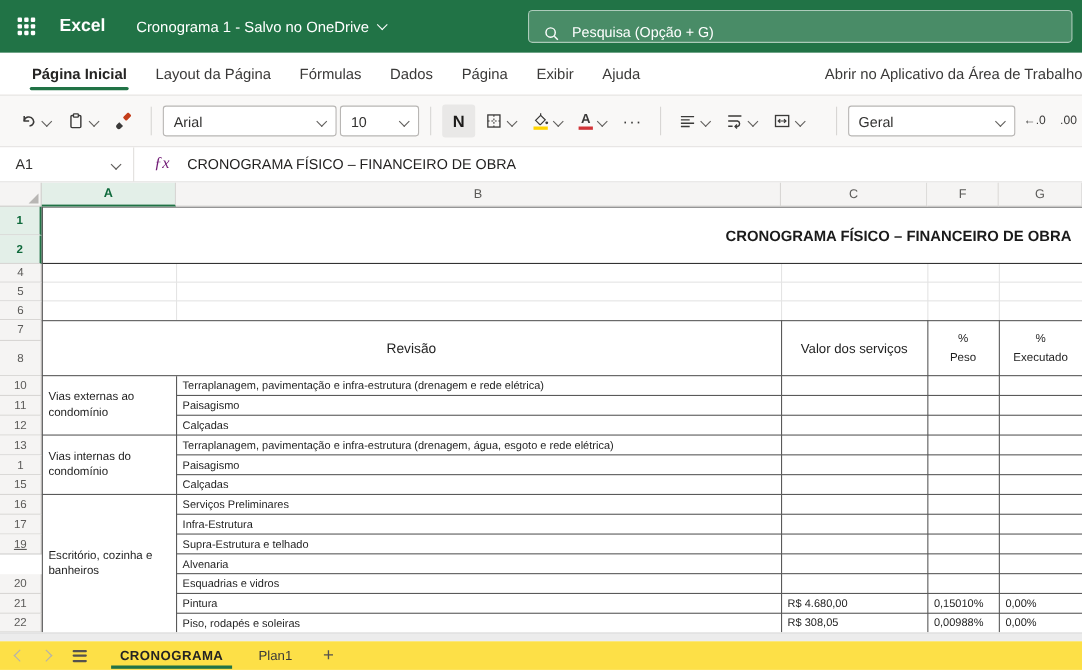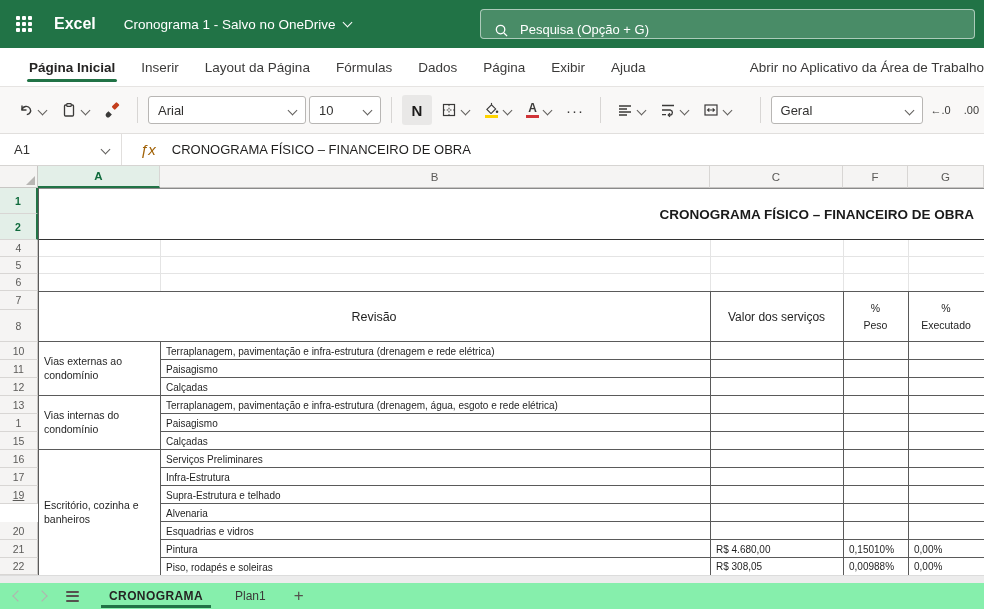--- a/index.html
+++ b/index.html
@@ -33,21 +33,21 @@
   .color-stack{display:flex;flex-direction:column;align-items:center;line-height:1;}
   .bar{width:13px;height:3px;margin-top:1px;}
   .more-btn{font-size:15px;letter-spacing:1px;color:#3b3a39;padding:4px 6px;cursor:pointer;}
   .spacer{flex:1;}
   .dec{font-size:11px;color:#3b3a39;padding:4px 5px;white-space:nowrap;cursor:pointer;}
   svg.ic{display:block;}
 
   
   .formulabar{position:absolute;left:0;top:134px;width:984px;height:32px;background:#fff;border-bottom:1px solid #d6d4d2;display:flex;align-items:center;box-sizing:border-box;}
   .namebox{width:122px;height:100%;display:flex;align-items:center;justify-content:space-between;padding:0 12px 0 14px;font-size:13px;color:#323130;border-right:1px solid #e1dfdd;box-sizing:border-box;cursor:pointer;}
-  .fx{font-family:Liberation Sans, sans-serif;font-style:italic;font-size:15px;color:#a16207;padding:0 16px 0 18px;cursor:pointer;}
+  .fx{font-family:Liberation Serif, serif;font-style:italic;font-size:15px;color:#701a75;padding:0 16px 0 18px;cursor:pointer;}
   .fcontent{font-size:13px;color:#201f1e;white-space:nowrap;}
 
   
   .grid{position:absolute;left:0;top:166px;width:984px;height:409px;overflow:hidden;background:#fff;}
   .ch{position:absolute;top:0;height:22px;background:#f5f4f3;border-right:1px solid #d8d6d4;border-bottom:1px solid #c8c6c4;display:flex;align-items:center;justify-content:center;font-size:11.5px;color:#5b5a58;box-sizing:border-box;cursor:pointer;}
   .ch.sel{background:#e3efe8;color:#0f6a3c;font-weight:700;border-bottom:2px solid #217346;}
   .corner{position:absolute;left:0;top:0;width:38px;height:22px;background:#f5f4f3;border-right:1px solid #c8c6c4;border-bottom:1px solid #c8c6c4;box-sizing:border-box;cursor:pointer;}
   .corner::after{content:"";position:absolute;right:2px;bottom:2px;border-left:9px solid transparent;border-bottom:9px solid #b8b6b4;}
   .rh{position:absolute;left:0;width:38px;background:#f5f4f3;border-right:1px solid #c8c6c4;border-bottom:1px solid #d8d6d4;display:flex;align-items:center;justify-content:center;font-size:10.5px;color:#5b5a58;box-sizing:border-box;cursor:pointer;}
   .rh.sel{background:#e3efe8;color:#0f6a3c;font-weight:700;border-right:2px solid #217346;}
@@ -56,21 +56,21 @@
   .ln.f{background:#e4e4e4;}
   .title-box{position:absolute;left:38px;top:22px;width:946px;height:52px;border-top:1px solid #8a8a8a;border-left:1px solid #5a5a5a;border-bottom:1px solid #333;background:#fff;display:flex;align-items:center;justify-content:flex-end;padding-right:10px;font-weight:700;font-size:13.5px;color:#1a1a1a;box-sizing:border-box;}
   .hcell{position:absolute;display:flex;align-items:center;justify-content:center;color:#1f1f1f;box-sizing:border-box;text-align:center;}
   .hcell.two{flex-direction:column;line-height:1.55;}
   .grp{position:absolute;left:38px;width:122px;display:flex;align-items:center;padding:0 4px 0 6px;font-size:10.5px;line-height:1.3;color:#1f1f1f;box-sizing:border-box;}
   .svc{position:absolute;left:160px;width:550px;height:18px;display:flex;align-items:center;padding-left:6px;font-size:10px;color:#1f1f1f;box-sizing:border-box;white-space:nowrap;overflow:hidden;}
   .val{position:absolute;height:18px;display:flex;align-items:center;padding-left:6px;font-size:10px;color:#1f1f1f;box-sizing:border-box;white-space:nowrap;}
 
   
   .scrollstrip{position:absolute;left:0;top:575px;width:984px;height:8px;background:#ececec;border-top:1px solid #dcdcdc;box-sizing:border-box;cursor:pointer;}
-  .sheetbar{position:absolute;left:0;top:583px;width:984px;height:26px;background:#86efac;display:flex;align-items:center;font-size:12px;color:#3b3a39;}
+  .sheetbar{position:absolute;left:0;top:583px;width:984px;height:26px;background:#fde047;display:flex;align-items:center;font-size:12px;color:#3b3a39;}
   .nav-ch{display:inline-block;width:7px;height:7px;border-right:1.6px solid #b3b1af;border-bottom:1.6px solid #b3b1af;margin:0 8px;cursor:pointer;}
   .hamb{display:flex;flex-direction:column;gap:2.5px;margin:0 14px 0 12px;cursor:pointer;}
   .hamb i{display:block;width:13px;height:2px;background:#55524e;border-radius:1px;}
   .sheet-tab{height:100%;display:flex;align-items:center;padding:0 16px;position:relative;cursor:pointer;white-space:nowrap;}
   .sheet-tab.active{font-weight:700;letter-spacing:.4px;color:#252423;}
   .sheet-tab.active::after{content:"";position:absolute;left:8px;right:8px;bottom:1px;height:3px;background:#217346;}
   .add-sheet{font-size:17px;color:#55524e;padding:0 12px;cursor:pointer;}
 </style>
 </head>
 <body>
@@ -99,23 +99,20 @@
           <circle cx="7" cy="7" r="4.5" stroke="#fff" stroke-width="1.4" fill="none"></circle>
           <path d="M10.6 10.6 L14 14" stroke="#fff" stroke-width="1.4"></path>
         </svg>
       <input placeholder="Pesquisa (Opção + G)" style="">
     </div>
   </div>
 
   <div class="menubar">
     <div class="mtab active">
         <span>Página Inicial</span>
-      </div>
-    <div class="mtab">
-        <span>Inserir</span>
       </div>
     <div class="mtab">
         <span>Layout da Página</span>
       </div>
     <div class="mtab">
         <span>Fórmulas</span>
       </div>
     <div class="mtab">
         <span>Dados</span>
       </div>

